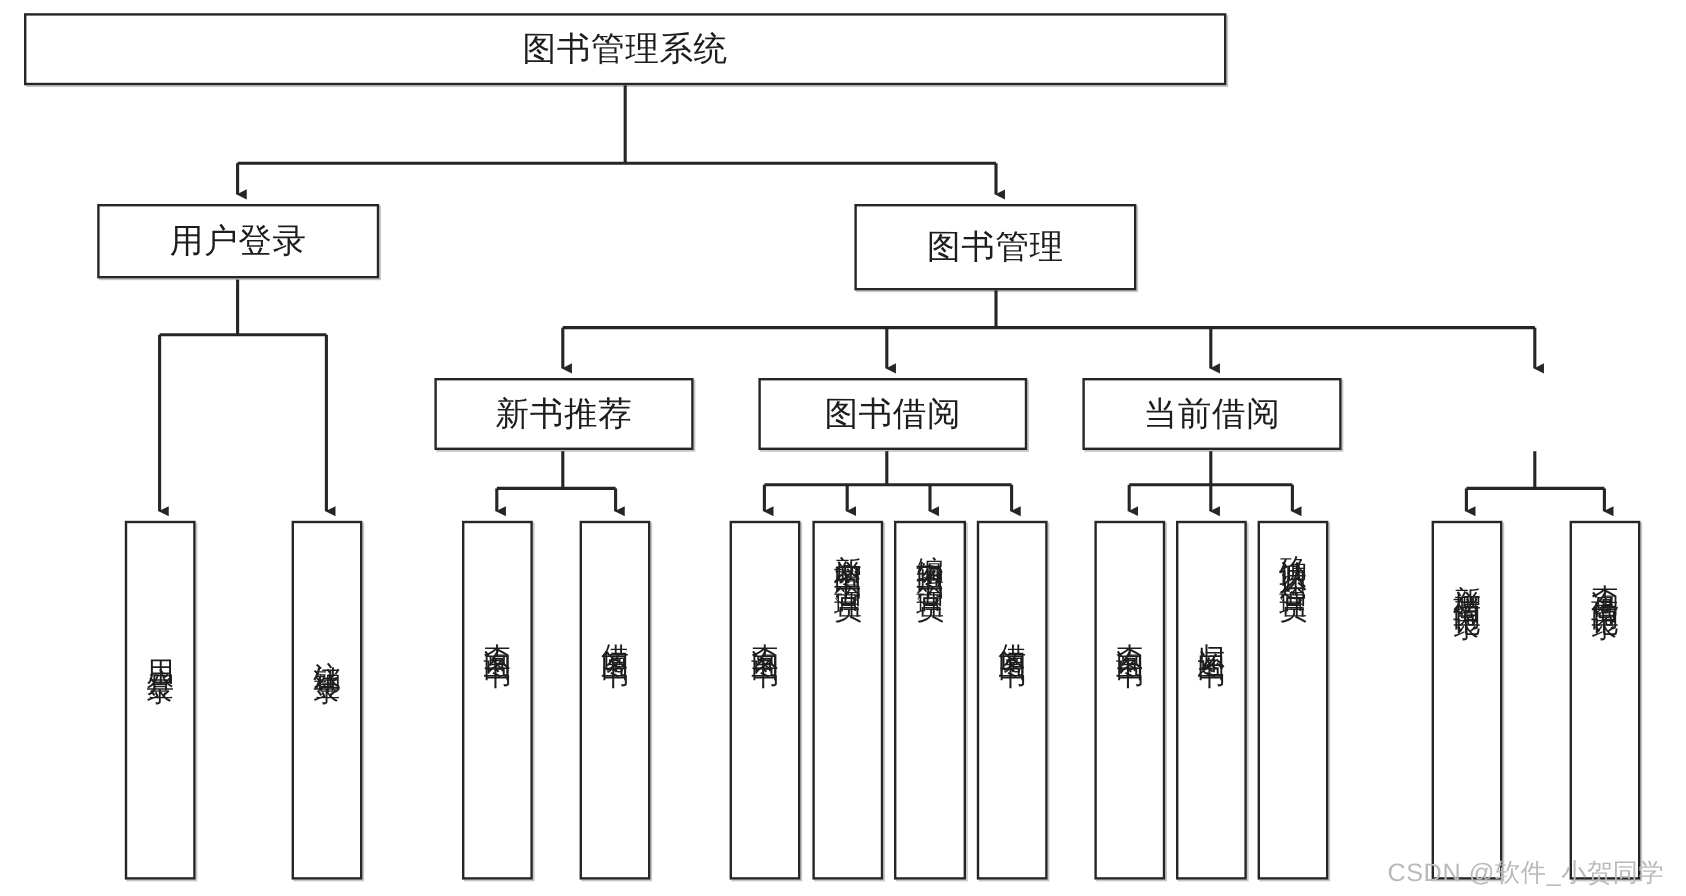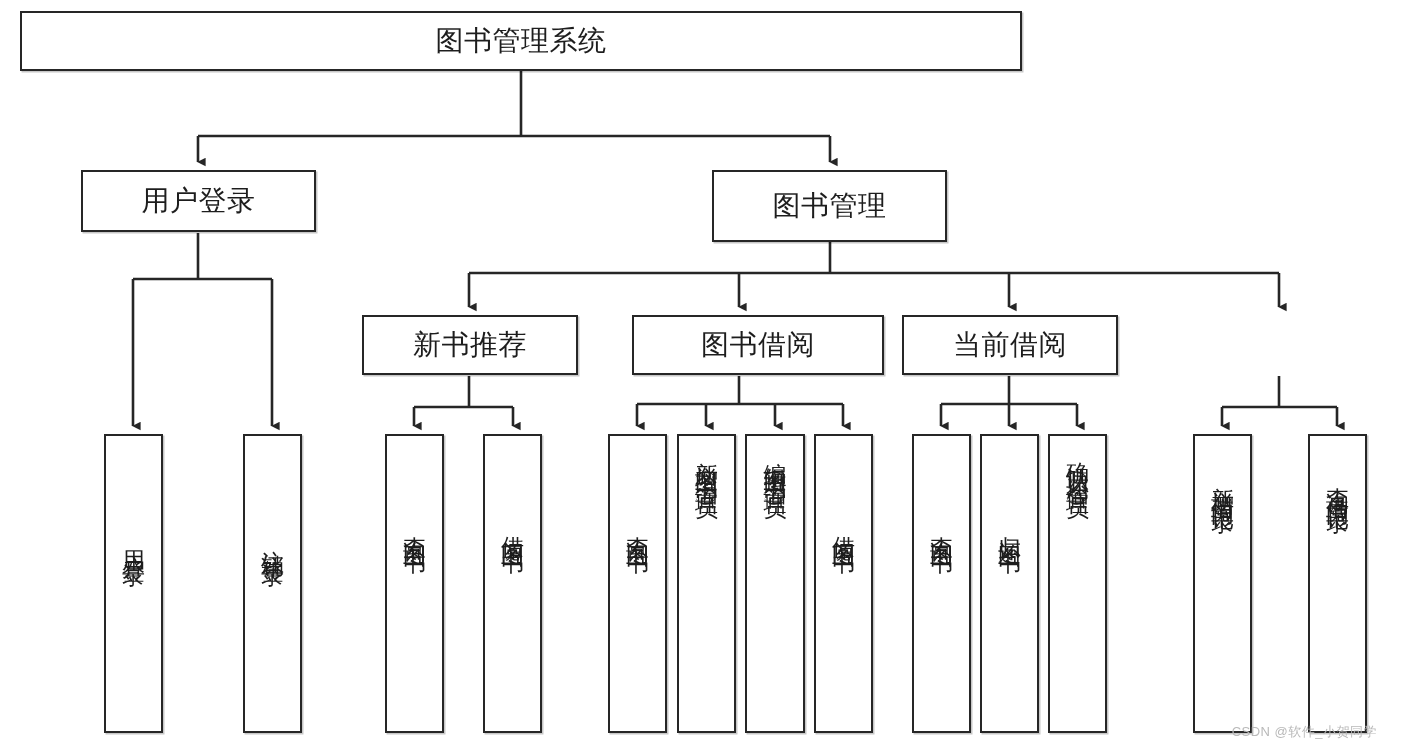--- a/index.html
+++ b/index.html
@@ -39,23 +39,23 @@
     writing-mode:vertical-rl;
     text-orientation:upright;
     font-size:23px;
     letter-spacing:5px;
     line-height:1;
     white-space:nowrap;
   }
   svg.edges{position:absolute;left:0;top:0;width:1405px;height:747px;pointer-events:none;}
   .watermark{
     position:absolute;
-    right:28px;
+    right:18px;
     bottom:6px;
-    font-size:13px;
+    font-size:21px;
     color:#b9b9b9;
     letter-spacing:0.5px;
     white-space:nowrap;
   }
 </style>
 </head>
 <body>
 
 <div id="diagram">
 
@@ -116,21 +116,21 @@
   <div class="node" style="left:81px;top:170px;width:235px;height:62px;">
     <span class="lbl">用户登录</span>
   </div>
   <div class="node" style="left:712px;top:170px;width:235px;height:72px;">
     <span class="lbl">图书管理</span>
   </div>
 
   <div class="node" style="left:362px;top:315px;width:216px;height:60px;">
     <span class="lbl">新书推荐</span>
   </div>
-  <div class="node" style="left:632px;top:315px;width:252px;height:60px;">
+  <div class="node" style="left:632px;top:315px;width:224px;height:60px;">
     <span class="lbl">图书借阅</span>
   </div>
   <div class="node" style="left:902px;top:315px;width:216px;height:60px;align-items:center;">
     <span class="lbl">当前借阅</span>
   </div>
 
   <div class="node vert" style="left:104px;top:434px;width:59px;height:299px;">
     <span class="lbl" style="margin-top:96px;">用户登录</span>
   </div>
   <div class="node vert" style="left:243px;top:434px;width:59px;height:299px;">

